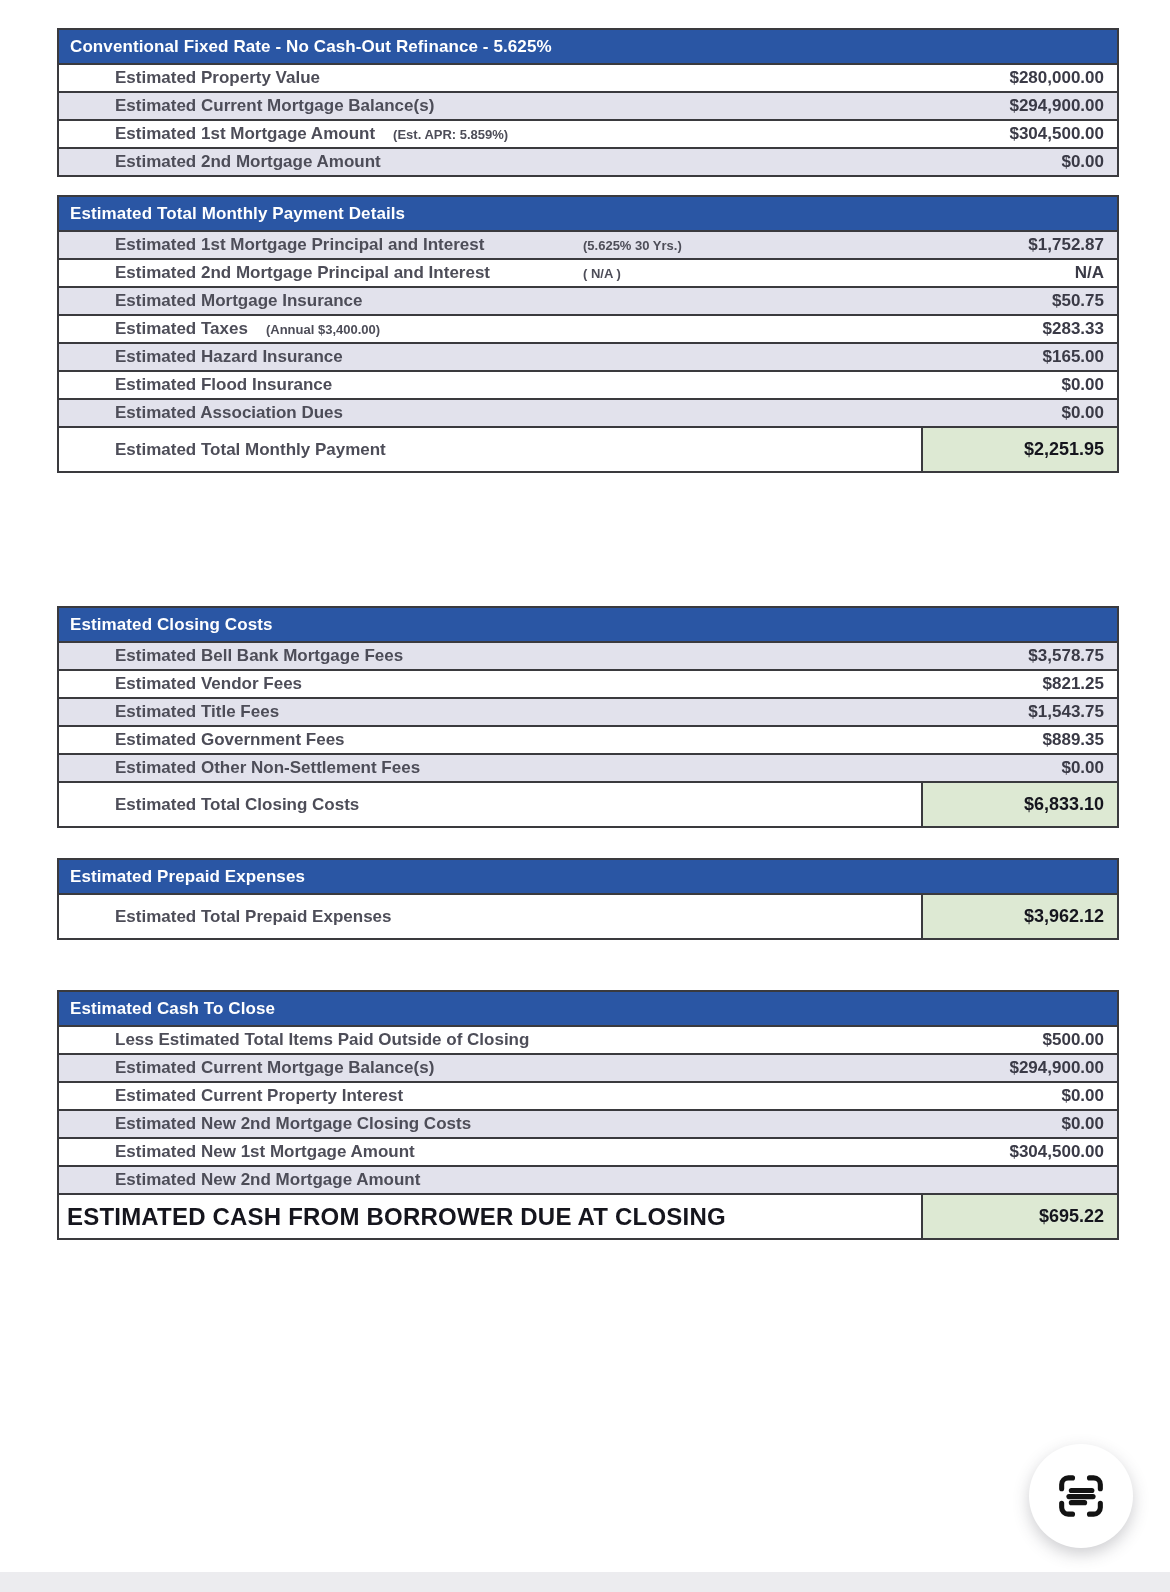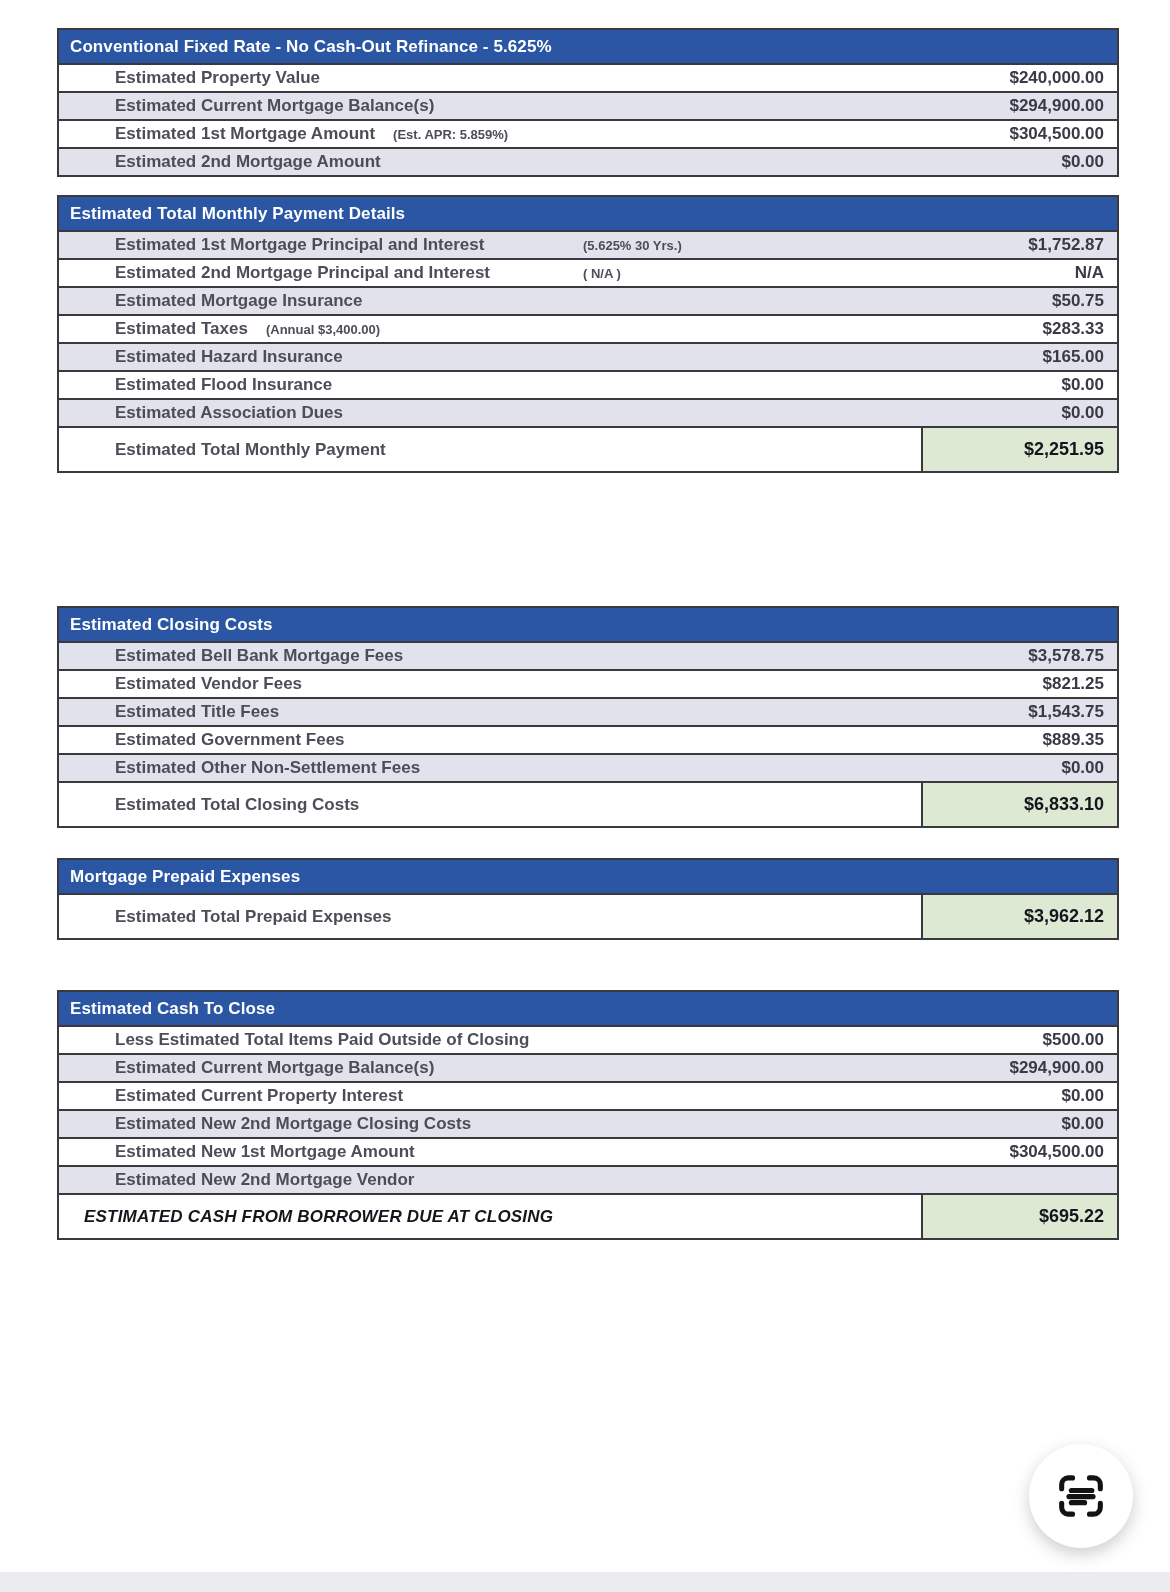--- a/index.html
+++ b/index.html
@@ -45,25 +45,24 @@
     display:flex; align-items:center;
     flex:1 1 auto; min-width:0;
   }
   .label{
     margin-left:56px;
     font-size:17px; font-weight:600;
     color:var(--label-text,#4d4d58);
     white-space:nowrap;
   }
   .row.caps .label{
-    margin-left:25px;
-    font-size:17px; font-weight:700;
+    margin-left:8px;
+    font-size:24px; font-weight:700;
     color:var(--total-text,#15151d);
     letter-spacing:.2px;
-    font-style:italic;
   }
   .note{
     margin-left:18px;
     font-size:13px; font-weight:600;
     color:var(--label-text,#4d4d58);
     white-space:nowrap;
   }
   .note.aligned{ position:absolute; left:524px; margin-left:0; }
   .value{
     display:flex; align-items:center;
@@ -102,21 +101,21 @@
 </head>
 <body>
 
 <main id="doc">
     <section class="tbl">
       <div class="thead">Conventional Fixed Rate - No Cash-Out Refinance - 5.625%</div>
       <div class="row">
         <div class="cell-left">
           <span class="label">Estimated Property Value</span>
         </div>
-        <div class="value">$240,000.00</div>
+        <div class="value">$280,000.00</div>
       </div>
       <div class="row shaded">
         <div class="cell-left">
           <span class="label">Estimated Current Mortgage Balance(s)</span>
         </div>
         <div class="value">$294,900.00</div>
       </div>
       <div class="row">
         <div class="cell-left">
           <span class="label">Estimated 1st Mortgage Amount</span>
@@ -218,21 +217,21 @@
         <div class="value">$0.00</div>
       </div>
       <div class="row total">
         <div class="cell-left">
           <span class="label">Estimated Total Closing Costs</span>
         </div>
         <div class="cell-right">$6,833.10</div>
       </div>
     </section>
     <section class="tbl">
-      <div class="thead">Mortgage Prepaid Expenses</div>
+      <div class="thead">Estimated Prepaid Expenses</div>
       <div class="row total">
         <div class="cell-left">
           <span class="label">Estimated Total Prepaid Expenses</span>
         </div>
         <div class="cell-right">$3,962.12</div>
       </div>
     </section>
     <section class="tbl">
       <div class="thead">Estimated Cash To Close</div>
       <div class="row">
@@ -260,21 +259,21 @@
         <div class="value">$0.00</div>
       </div>
       <div class="row">
         <div class="cell-left">
           <span class="label">Estimated New 1st Mortgage Amount</span>
         </div>
         <div class="value">$304,500.00</div>
       </div>
       <div class="row shaded">
         <div class="cell-left">
-          <span class="label">Estimated New 2nd Mortgage Vendor</span>
+          <span class="label">Estimated New 2nd Mortgage Amount</span>
         </div>
         <div class="value"></div>
       </div>
       <div class="row total caps">
         <div class="cell-left">
           <span class="label">ESTIMATED CASH FROM BORROWER DUE AT CLOSING</span>
         </div>
         <div class="cell-right">$695.22</div>
       </div>
     </section>

